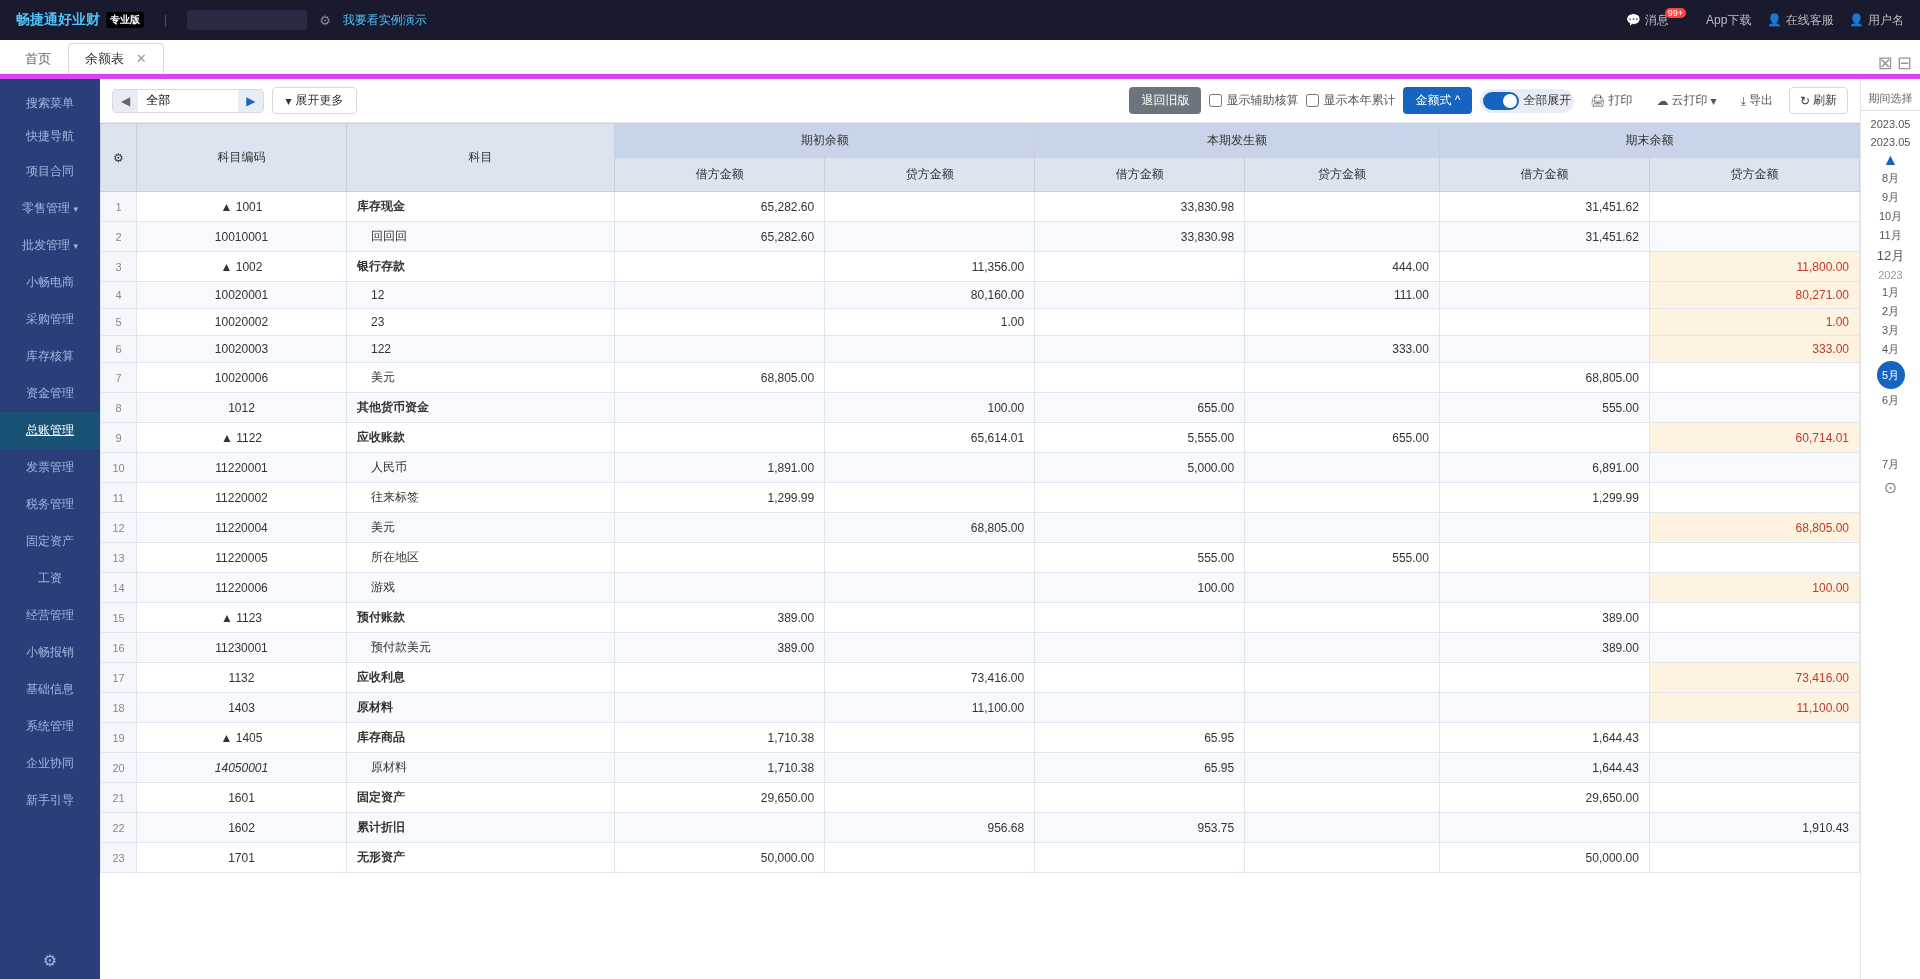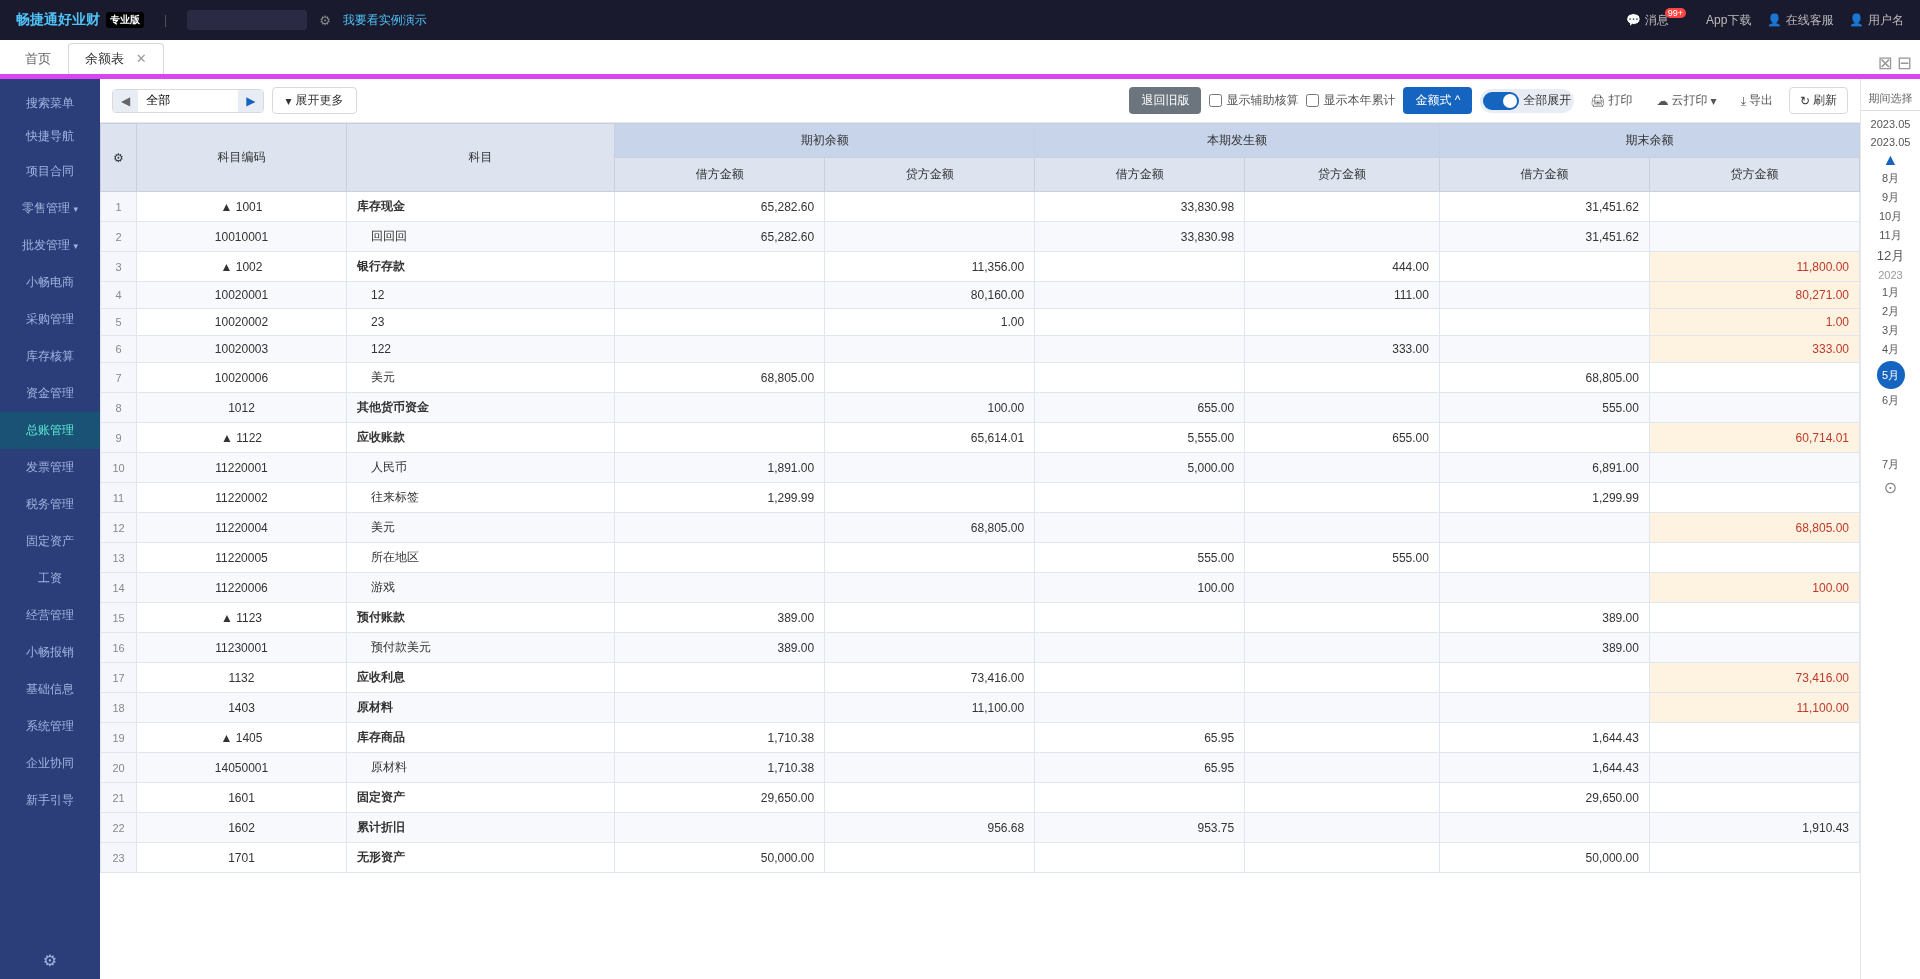--- a/index.html
+++ b/index.html
@@ -22,21 +22,21 @@
     .close-all { margin-left: auto; display: flex; align-items: center; gap: 4px; color: #999; font-size: 18px; cursor: pointer; }
 
     
     .main-layout { display: flex; height: calc(979px - 40px - 36px); }
 
     
     .sidebar { width: 100px; background: #2c3e7a; display: flex; flex-direction: column; align-items: center; padding-top: 8px; flex-shrink: 0; }
     .sidebar-search { color: #a0b4e0; font-size: 12px; padding: 8px 0; text-align: center; cursor: pointer; width: 100%; }
     .sidebar-nav { color: #a0b4e0; font-size: 12px; padding: 8px 0; text-align: center; cursor: pointer; width: 100%; }
     .sidebar-item { color: #a0b4e0; font-size: 12px; padding: 10px 0; text-align: center; cursor: pointer; width: 100%; }
-    .sidebar-item.active { background: #1a5276; color: #5eead4; }
+    .sidebar-item.active { background: #1a5276; color: #ffffff; text-decoration: underline; }
     .sidebar-bottom { margin-top: auto; padding: 12px 0; }
     .sidebar-settings { color: #a0b4e0; font-size: 16px; cursor: pointer; text-align: center; }
 
     
     .content { flex: 1; display: flex; flex-direction: column; overflow: hidden; position: relative; }
 
     
     .toolbar { background: #fff; padding: 8px 12px; display: flex; align-items: center; gap: 8px; border-bottom: 1px solid #e8e8e8; flex-shrink: 0; }
     .toolbar-left { display: flex; align-items: center; gap: 8px; }
     .search-input { border: 1px solid #d9d9d9; border-radius: 4px; padding: 4px 8px; font-size: 12px; width: 120px; }
@@ -407,21 +407,21 @@
       <td class="name-col" style="color:#333;font-weight:bold;">库存商品</td>
       <td class="amount-col">1,710.38</td>
       <td class="amount-col"></td>
       <td class="amount-col">65.95</td>
       <td class="amount-col"></td>
       <td class="amount-col">1,644.43</td>
       <td class="amount-col "></td>
     </tr>
             <tr>
       <td class="row-num" style="font-size:11px;color:#888;text-align:center;background:#f5f7fc;">20</td>
-      <td class="code-col" style="text-align:center;">14050001</td>
+      <td class="code-col" style="text-align:center;font-style:italic;">14050001</td>
       <td class="name-col" style="color:#333;font-weight:normal;padding-left:24px;">原材料</td>
       <td class="amount-col">1,710.38</td>
       <td class="amount-col"></td>
       <td class="amount-col">65.95</td>
       <td class="amount-col"></td>
       <td class="amount-col">1,644.43</td>
       <td class="amount-col "></td>
     </tr>
             <tr>
       <td class="row-num" style="font-size:11px;color:#888;text-align:center;background:#f5f7fc;">21</td>

